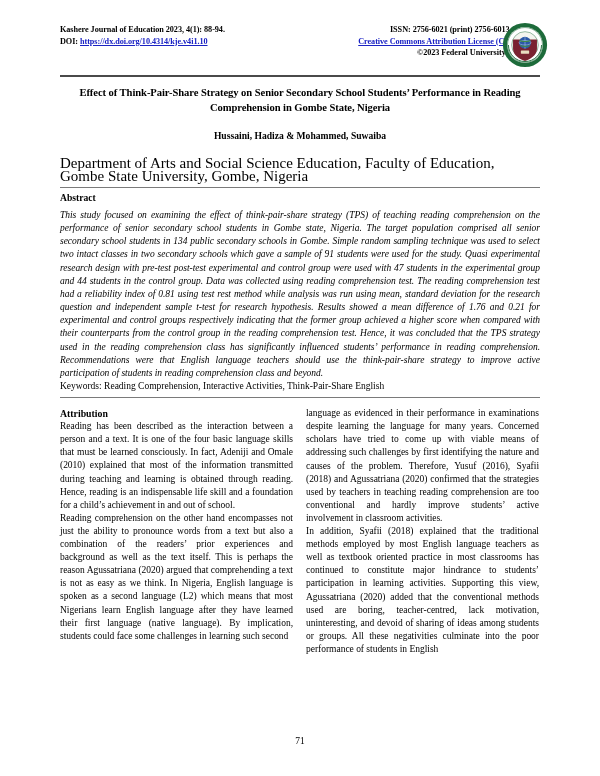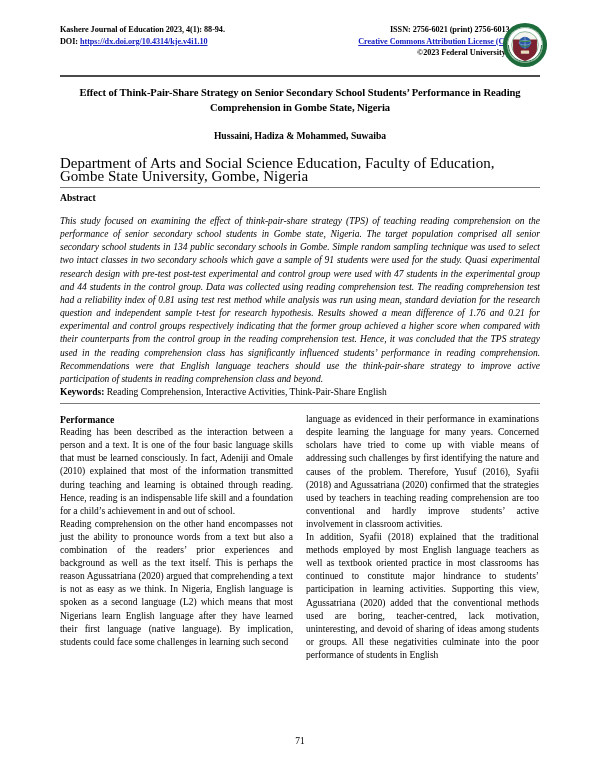--- a/index.html
+++ b/index.html
@@ -110,30 +110,30 @@
     font-weight: bold;
     font-size: 9.6px;
     line-height: 12px;
     margin-top: 4px;
   }
   .abstract-body {
     font-style: italic;
     font-size: 9.5px;
     line-height: 13.15px;
     text-align: justify;
-    margin-top: 11px;
+    margin-top: 5px;
     letter-spacing: -0.02px;
     font-family: Liberation Serif, serif;
   }
   .keywords {
     font-size: 9.5px;
     line-height: 13.15px;
     margin-top: 0px;
   }
-  .keywords b { font-weight: bold; }
+  .keywords b { font-weight: normal; }
 
   
   .columns {
     display: flex;
     gap: 13px;
     margin-top: 9px;
   }
   .col { width: 233px; }
   .sec-head {
     font-weight: bold;
@@ -207,21 +207,21 @@
   <hr class="rule-thin">
 
   <div class="abstract-head">Abstract</div>
   <div class="abstract-body">This study focused on examining the effect of think-pair-share strategy (TPS) of teaching reading comprehension on the performance of senior secondary school students in Gombe state, Nigeria. The target population comprised all senior secondary school students in 134 public secondary schools in Gombe. Simple random sampling technique was used to select two intact classes in two secondary schools which gave a sample of 91 students were used for the study. Quasi experimental research design with pre-test post-test experimental and control group were used with 47 students in the experimental group and 44 students in the control group. Data was collected using reading comprehension test. The reading comprehension test had a reliability index of 0.81 using test rest method while analysis was run using mean, standard deviation for the research question and independent sample t-test for research hypothesis. Results showed a mean difference of 1.76 and 0.21 for experimental and control groups respectively indicating that the former group achieved a higher score when compared with their counterparts from the control group in the reading comprehension test. Hence, it was concluded that the TPS strategy used in the reading comprehension class has significantly influenced students’ performance in reading comprehension. Recommendations were that English language teachers should use the think-pair-share strategy to improve active participation of students in reading comprehension class and beyond.</div>
   <div class="keywords"><b>Keywords:</b> <span>Reading Comprehension, Interactive Activities, Think-Pair-Share English</span></div>
 
   <hr class="rule-thin">
 
   <div class="columns">
     <div class="col">
-      <div class="sec-head">Performance</div>
+      <div class="sec-head">Attribution</div>
       <div class="para">Reading has been described as the interaction between a person and a text.  It is one of the four basic language skills that must be learned consciously. In fact, Adeniji and Omale (2010) explained that most of the information transmitted during teaching and learning is obtained through reading. Hence, reading is an indispensable life skill and a foundation for a child’s achievement in and out of school.</div>
       <div class="para">Reading comprehension on the other hand encompasses not just the ability to pronounce words from a text but also a combination of the readers’ prior experiences and background as well as the text itself. This is perhaps the reason Agussatriana (2020) argued that comprehending a text is not as easy as we think. In Nigeria, English language is spoken as a second language (L2) which means that most Nigerians learn English language after they have learned their first language (native language). By implication, students could face some challenges in learning such second</div>
     </div>
     <div class="col">
       <div class="para">language as evidenced in their performance in examinations despite learning the language for many years. Concerned scholars have tried to come up with viable means of addressing such challenges by first identifying the nature and causes of the problem. Therefore, Yusuf (2016), Syafii (2018) and Agussatriana (2020) confirmed that the strategies used by teachers in teaching reading comprehension are too conventional and hardly improve students’ active involvement in classroom activities.</div>
       <div class="para">In addition, Syafii (2018) explained that the traditional methods employed by most English language teachers as well as textbook oriented practice in most classrooms has continued to constitute major hindrance to students’ participation in learning activities. Supporting this view, Agussatriana (2020) added that the conventional methods used are boring, teacher-centred, lack motivation, uninteresting, and devoid of sharing of ideas among students or groups. All these negativities culminate into the poor performance of students in English</div>
     </div>
   </div>
 
   <div class="folio">71</div>

